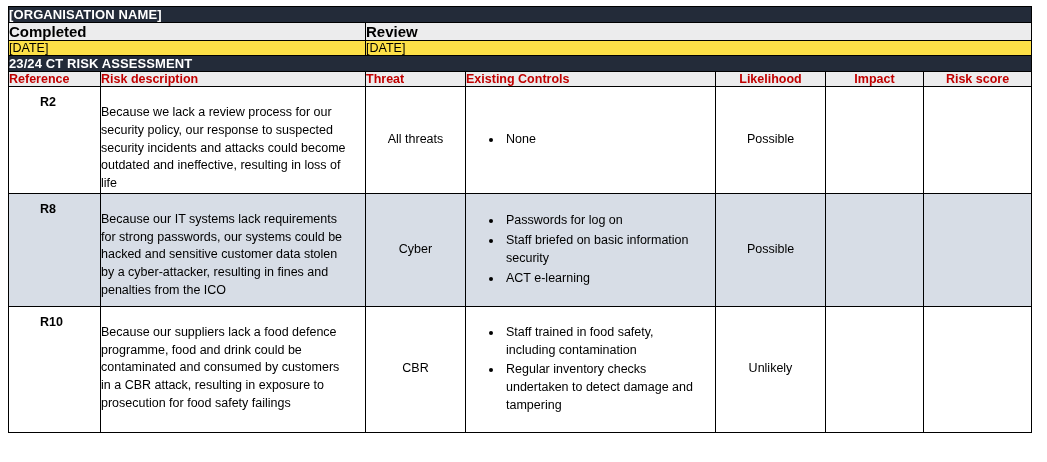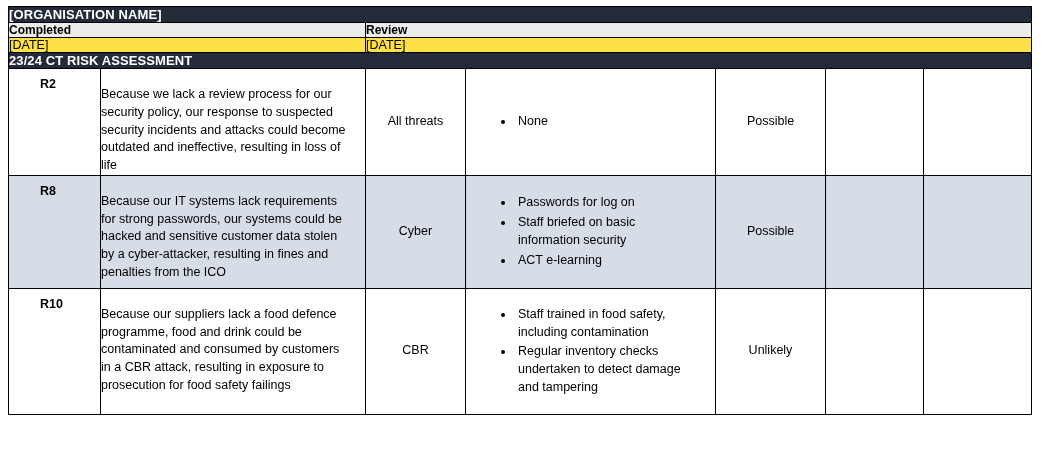--- a/index.html
+++ b/index.html
@@ -41,21 +41,21 @@
     padding: 5px 7px 6px 7px;
     font-size: 13px;
     letter-spacing: .1px;
     border-color: #232b39;
   }
   .band-grey {
     background: #ececed;
     color: #000000;
     font-weight: bold;
     padding: 5px 7px 6px 7px;
-    font-size: 12px;
+    font-size: 15px;
   }
   .band-white {
     background: #fde047;
     color: #000000;
     padding: 4px 7px 5px 7px;
     font-size: 12.5px;
     font-weight: normal;
   }
   
   .colhead {
@@ -91,21 +91,21 @@
     vertical-align: middle;
   }
   .cell.controls {
     vertical-align: middle;
     padding-left: 4px;
   }
   .row-alt > td { background: #d7dde6; }
   .row-plain > td { background: #ffffff; }
 
   ul.bul {
-    margin: 12px;
+    margin: 0;
     padding: 0 0 0 36px;
     list-style: none;
   }
   ul.bul li {
     position: relative;
     margin: 0 0 2px 0;
     line-height: 1.42;
     padding-right: 10px;
   }
   ul.bul li:last-child { margin-bottom: 0; }
@@ -143,20 +143,29 @@
         <td class="band-grey" colspan="2">Completed</td>
         <td class="band-grey" colspan="5">Review</td>
       </tr>
       <tr>
         <td class="band-white" colspan="2">[DATE]</td>
         <td class="band-white" colspan="5">[DATE]</td>
       </tr>
       <tr>
         <td class="band-dark" colspan="7">23/24 CT RISK ASSESSMENT</td>
       </tr>
+      <tr>
+        <th class="colhead heavy-top">Reference</th>
+        <th class="colhead heavy-top">Risk description</th>
+        <th class="colhead heavy-top">Threat</th>
+        <th class="colhead heavy-top">Existing Controls</th>
+        <th class="colhead heavy-top ctr">Likelihood</th>
+        <th class="colhead heavy-top ctr">Impact</th>
+        <th class="colhead heavy-top ctr">Risk score</th>
+      </tr>
 
       <tr class="row-plain" style="height:95px">
         <td class="cell ref">R2</td>
         <td class="cell desc">Because we lack a review process for our security policy, our response to suspected security incidents and attacks could become outdated and ineffective, resulting in loss of life</td>
         <td class="cell ctr">All threats</td>
         <td class="cell controls">
           <ul class="bul">
             <li>None</li>
           </ul>
         </td>

